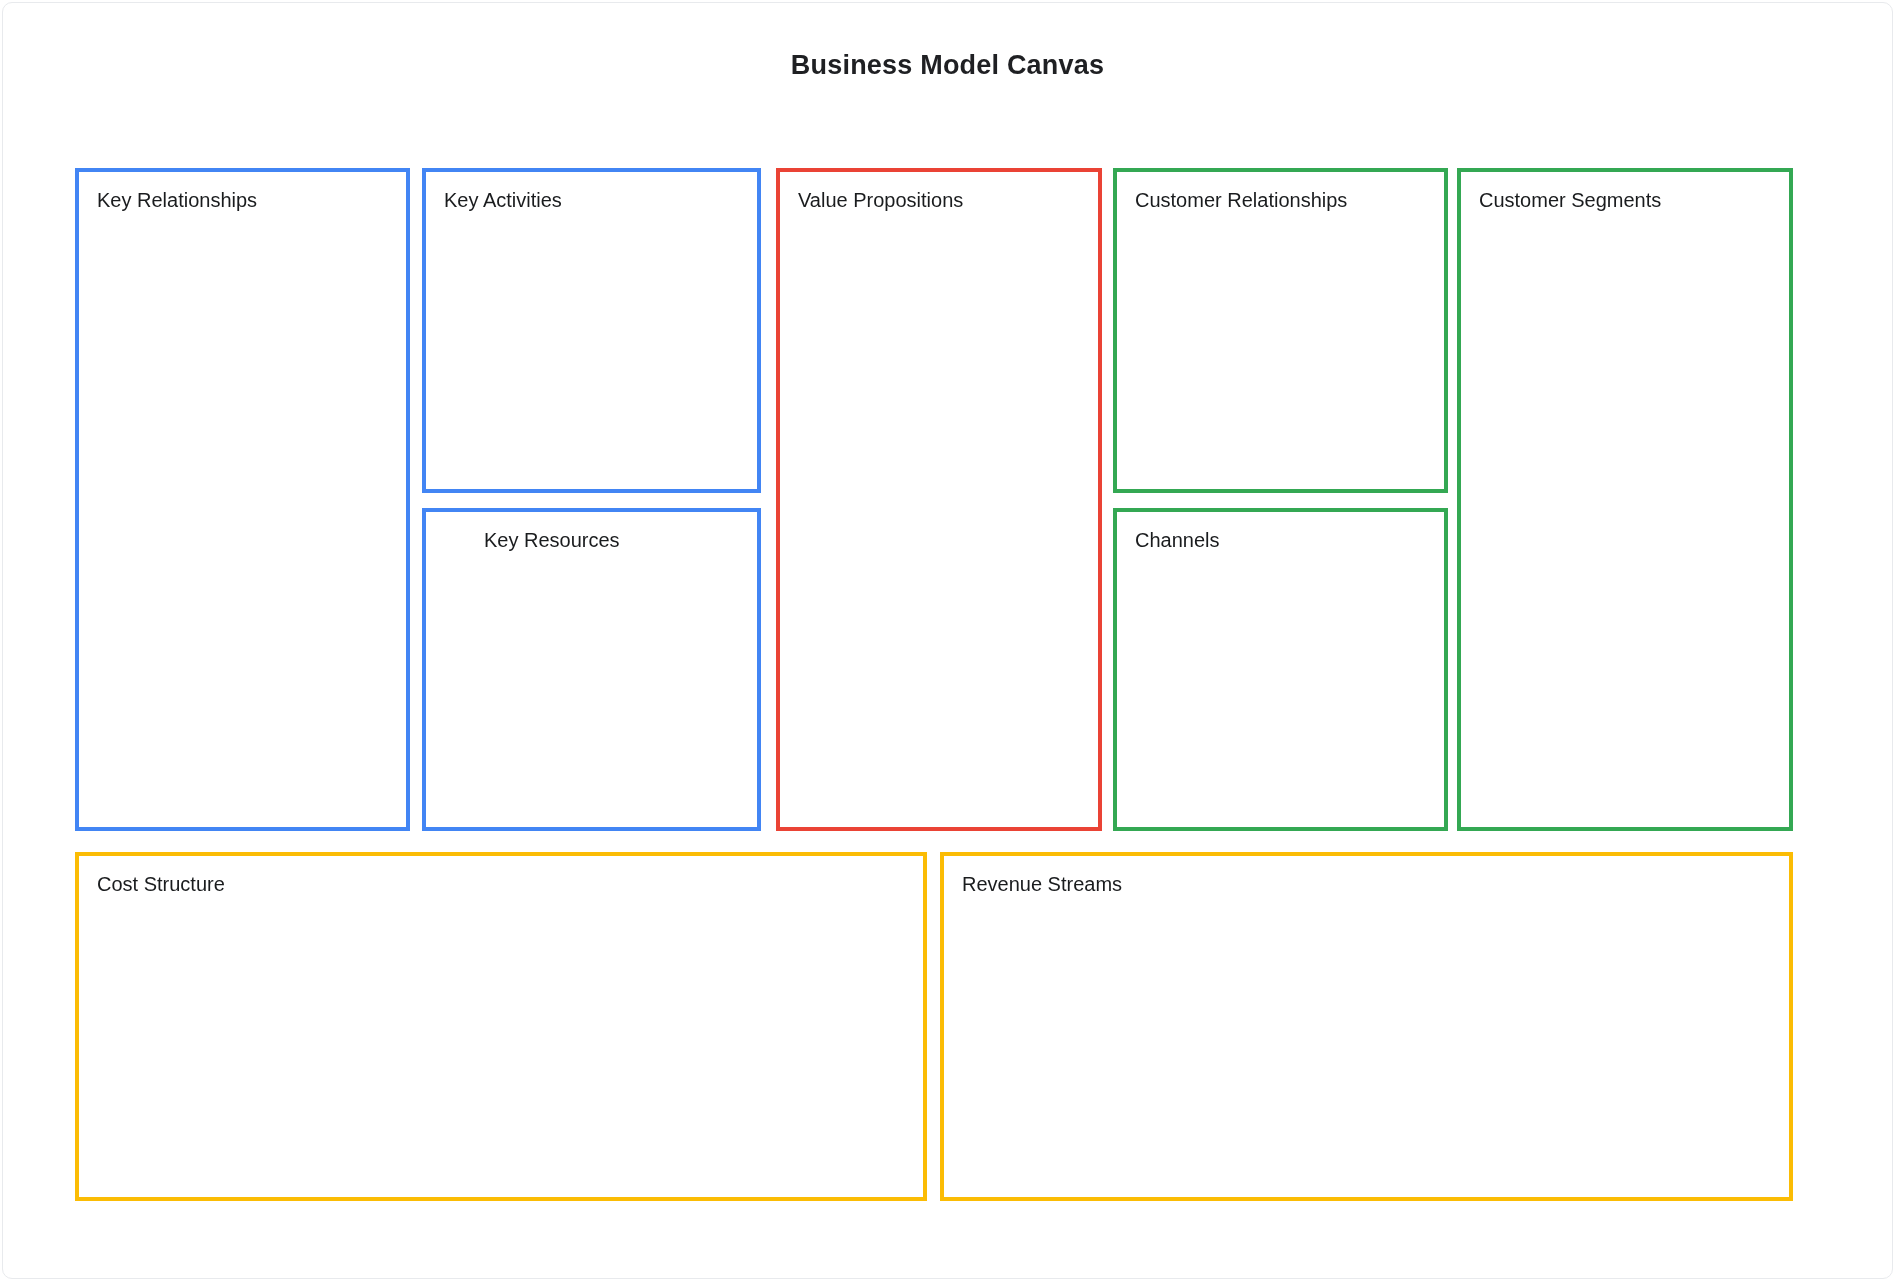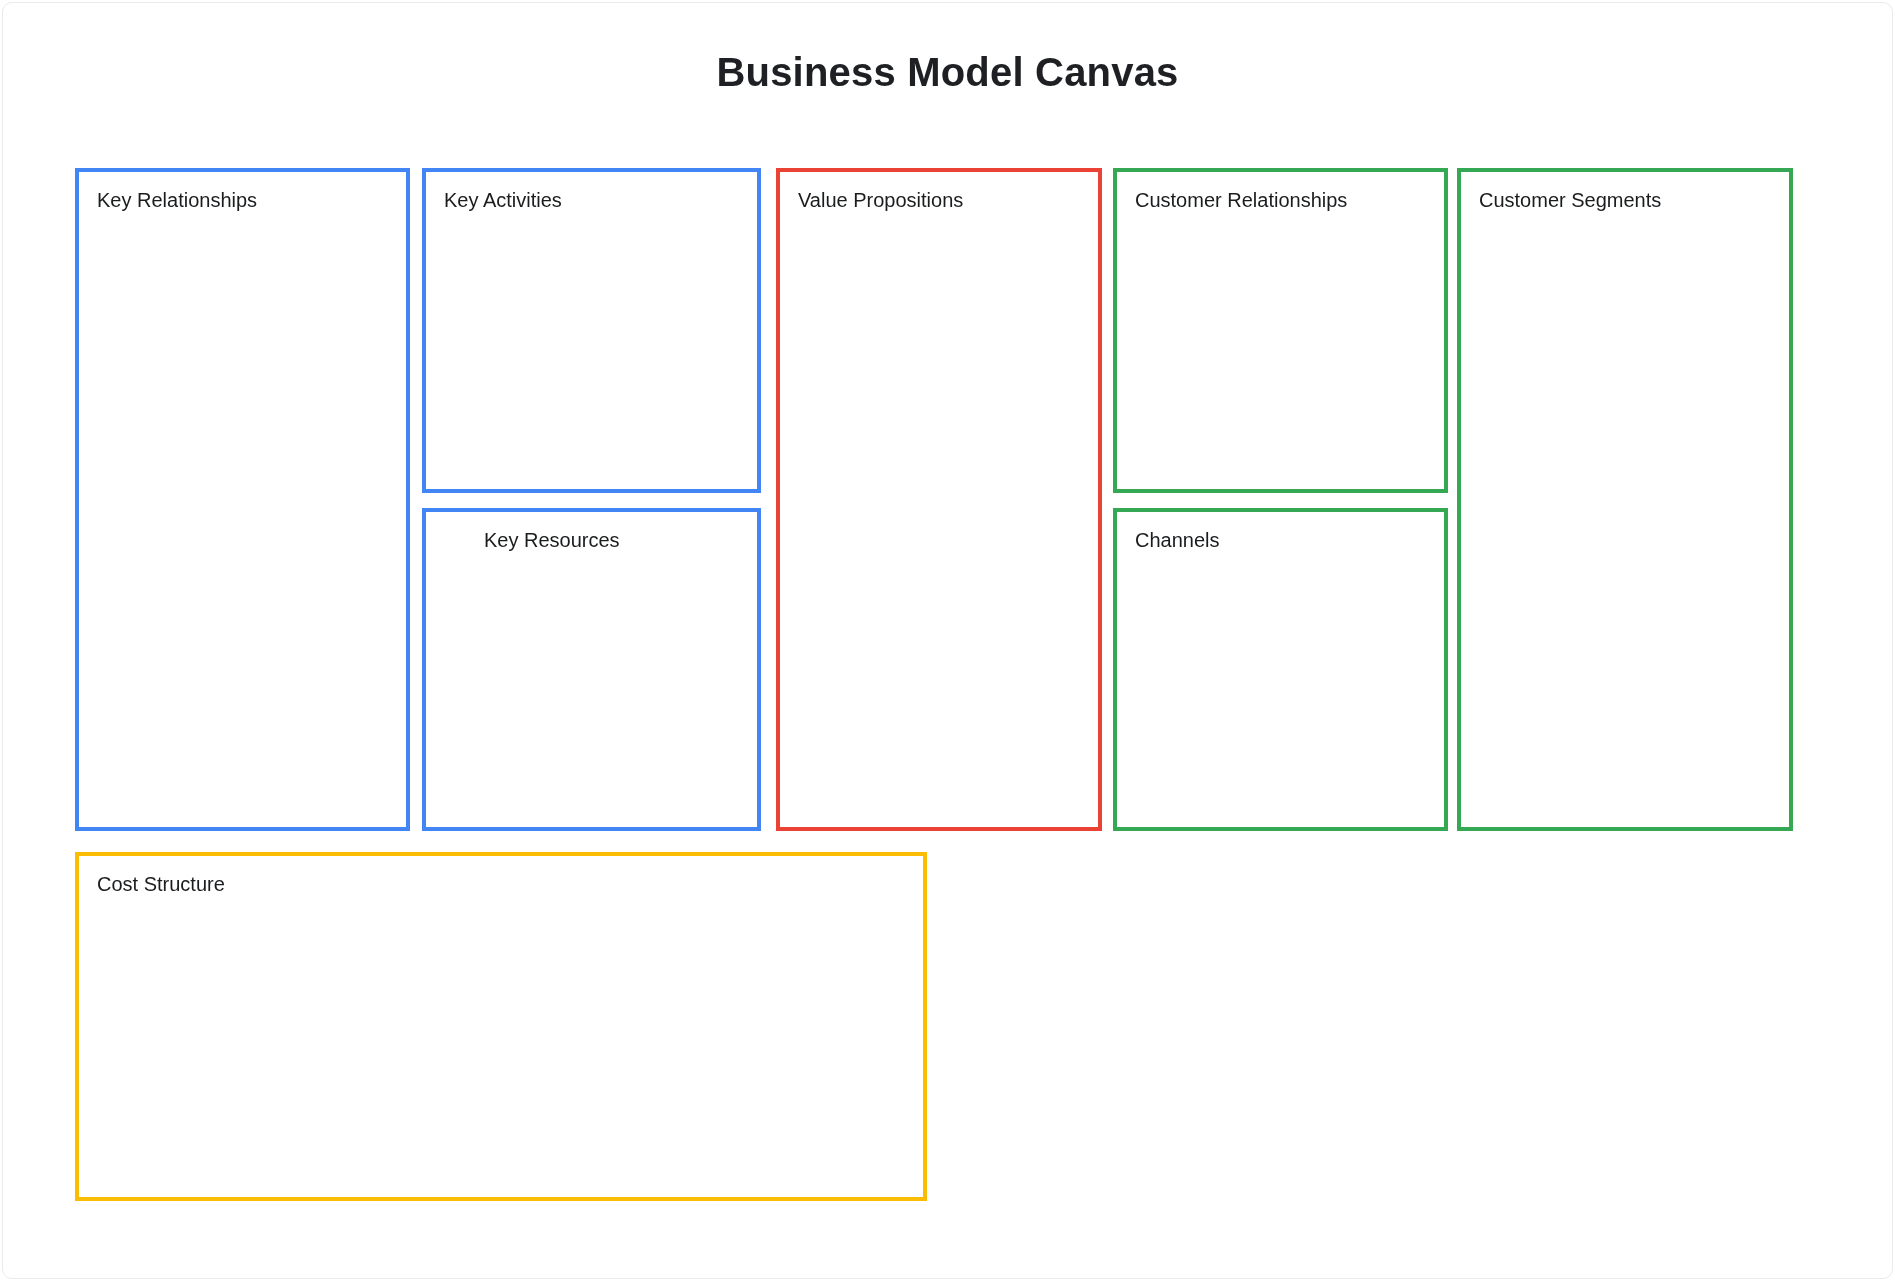--- a/index.html
+++ b/index.html
@@ -21,21 +21,21 @@
     border: 1px solid #e8eaed;
     border-radius: 10px;
     pointer-events: none;
   }
   .title {
     position: absolute;
     top: 50px;
     left: 0;
     width: 100%;
     text-align: center;
-    font-size: 40px;
+    font-size: 27px;
     font-weight: 700;
     letter-spacing: 0.2px;
     color: #1f2023;
     margin: 0;
   }
   .bmc-box {
     position: absolute;
     border: 4px solid #888888; 
     background: #ffffff;
     box-sizing: border-box;
@@ -93,13 +93,16 @@
   </div>
 
   <div class="bmc-box pos-customer-segments" style="border-color: rgb(52, 168, 83);">
     <span class="bmc-label">Customer Segments</span>
   </div>
 
   <div class="bmc-box pos-cost-structure" style="border-color: rgb(251, 188, 4);">
     <span class="bmc-label">Cost Structure</span>
   </div>
 
+  <div class="bmc-box pos-revenue-streams" style="border-color: rgb(251, 188, 4);">
+    <span class="bmc-label">Revenue Streams</span>
+  </div>
 </div>
 
 </body></html>

